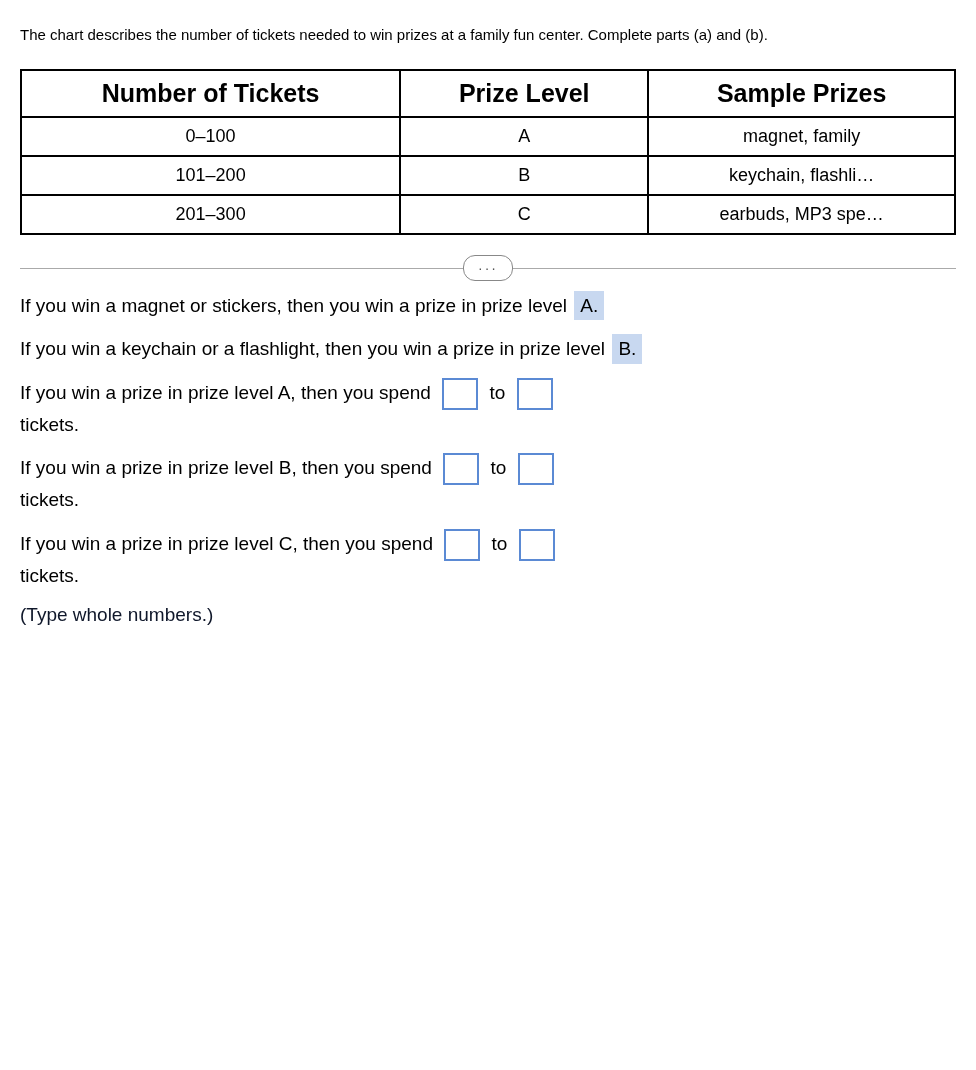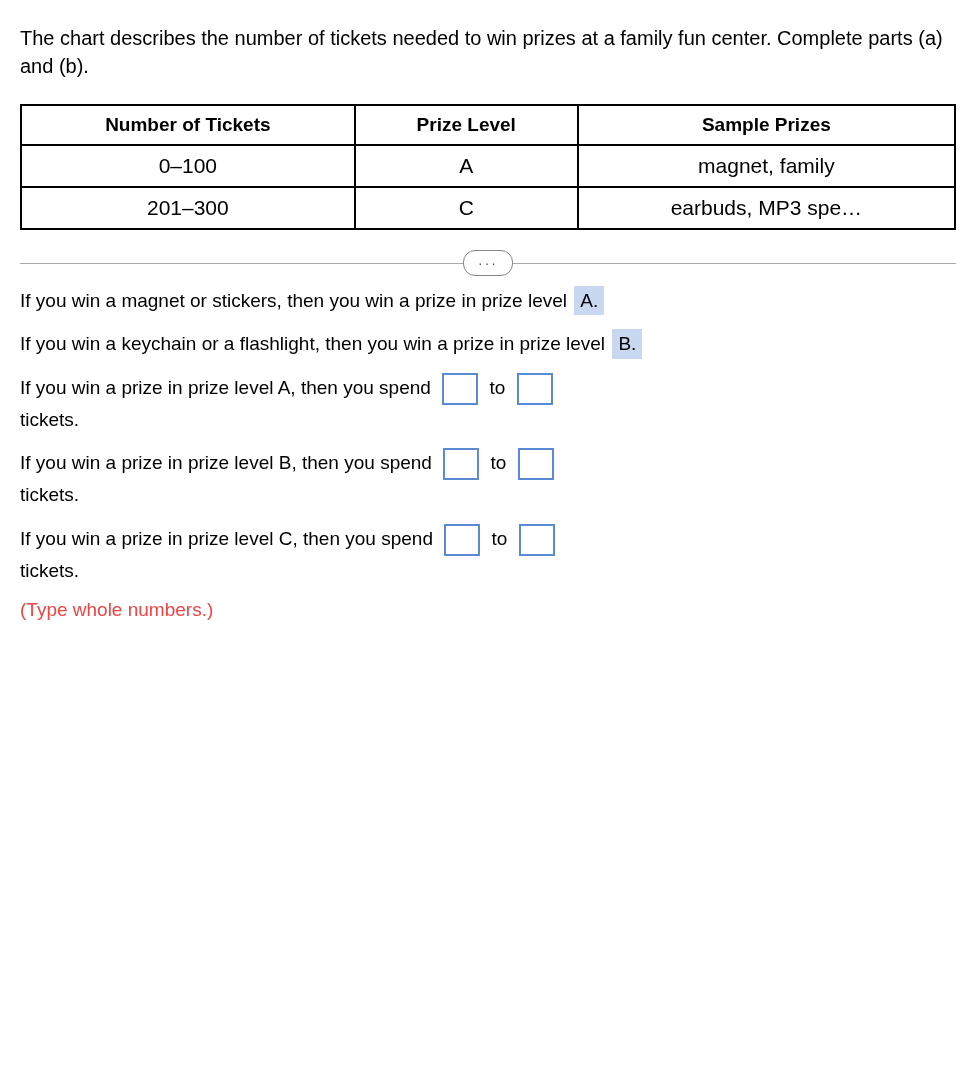--- a/index.html
+++ b/index.html
@@ -12,21 +12,21 @@
       font-family: Arial, sans-serif;
       font-size: 18px;
       background: #ffffff;
       color: #000000;
       width: 976px;
       min-height: 1070px;
       padding: 24px 20px 24px 20px;
     }
 
     .intro-text {
-      font-size: 20px;
+      font-size: 15px;
       margin-bottom: 24px;
       line-height: 1.4;
     }
 
     .table-container {
       margin-bottom: 20px;
       overflow: hidden;
     }
 
     table {
@@ -35,26 +35,26 @@
     }
 
     table th, table td {
       border: 2px solid #000;
       padding: 8px 16px;
       text-align: center;
     }
 
     table th {
       font-weight: bold;
-      font-size: 19px;
+      font-size: 25px;
       border-radius: 9px;
     }
 
     table td {
-      font-size: 21px;
+      font-size: 18px;
     }
 
     .divider-row {
       display: flex;
       align-items: center;
       justify-content: center;
       margin: 10px 0;
       position: relative;
     }
 
@@ -97,21 +97,21 @@
       display: inline-block;
       width: 36px;
       height: 32px;
       border: 2px solid #5b8ad4;
       margin: 0 6px;
       vertical-align: middle;
       background: #fff;
     }
 
     .hint-text {
-      color: #ef4444;
+      color: #0f172a;
       font-size: 19px;
       margin-top: 4px;
     }
   </style>
 </head>
 <body>
 
 <p class="intro-text">The chart describes the number of tickets needed to win prizes at a family fun center. Complete parts (a) and (b).</p>
 
 <div class="table-container">
@@ -121,20 +121,25 @@
         <th>Number of Tickets</th>
         <th>Prize Level</th>
         <th>Sample Prizes</th>
       </tr>
     </thead>
     <tbody>
       <tr>
         <td>0–100</td>
         <td>A</td>
         <td>magnet, family</td>
+      </tr>
+      <tr>
+        <td>101–200</td>
+        <td>B</td>
+        <td>keychain, flashli…</td>
       </tr>
       <tr>
         <td>201–300</td>
         <td>C</td>
         <td>earbuds, MP3 spe…</td>
       </tr>
     </tbody>
   </table>
 </div>
 

